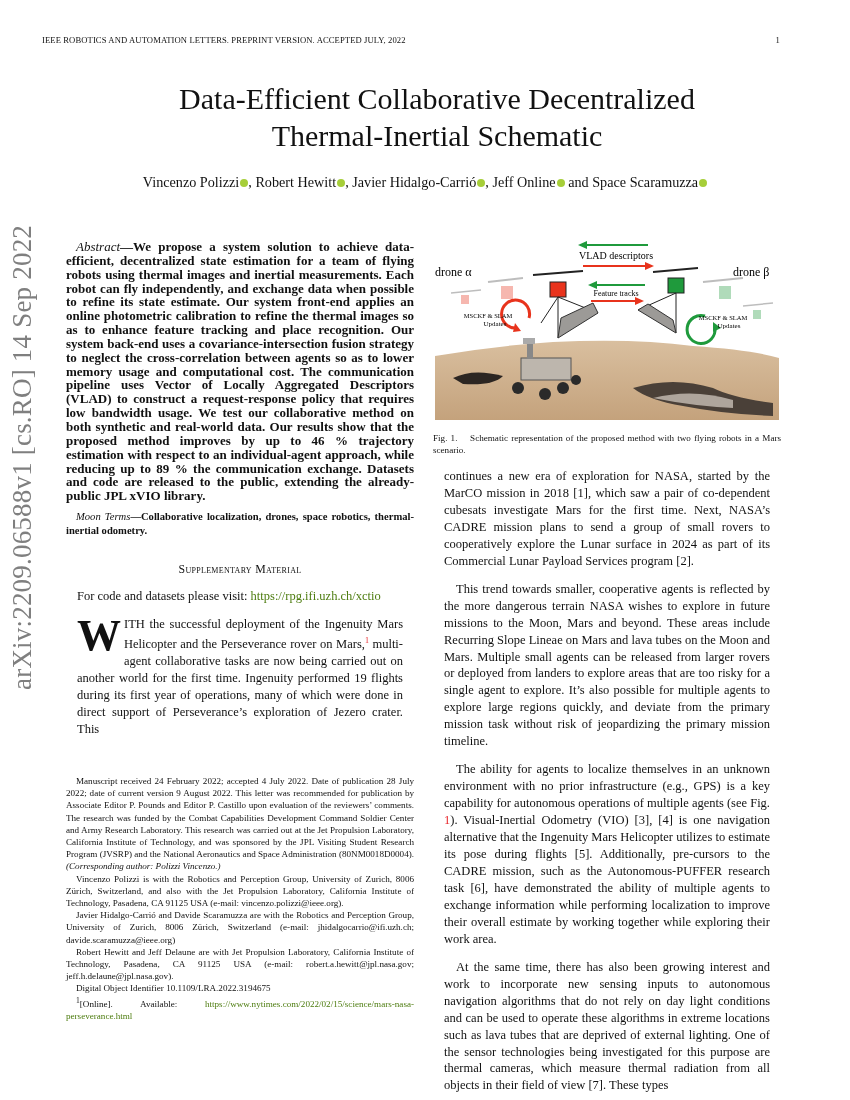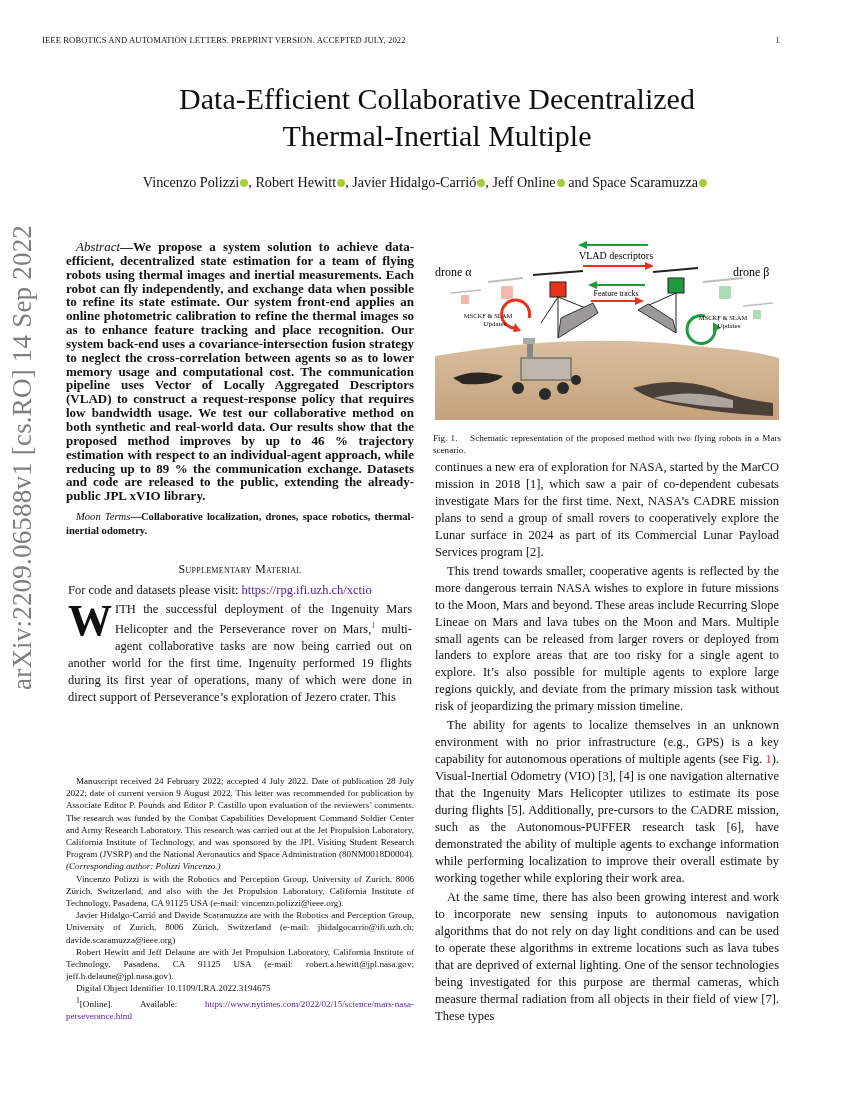--- a/index.html
+++ b/index.html
@@ -13,23 +13,23 @@
   .orcid { display: inline-block; width: 8px; height: 8px; border-radius: 50%; background: #a6ce39;
          vertical-align: super; font-size: 0; margin-left: 1px; position: relative; top: -2px; }
   .arxiv { position: absolute; left: 7px; top: 690px; transform-origin: left top; transform: rotate(-90deg);
          font-size: 27px; color: #7f7f7f; white-space: nowrap; letter-spacing: 0.2px; }
   .col { position: absolute; top: 240px; width: 348px; }
   .col-left { left: 66px; }
   .abstract { font-size: 13px; line-height: 13.85px; text-align: justify; font-weight: bold; text-indent: 10px; margin: 0; }
   .abstract i, .index i { font-weight: normal; font-style: italic; }
   .index { font-size: 10.6px; line-height: 13.85px; text-align: justify; font-weight: bold; text-indent: 10px; margin: 7px 0 0 0; }
   .sec-title { text-align: center; font-size: 11.8px; font-variant: small-caps; letter-spacing: 0.3px; margin: 24px 0 5px 0; }
-  .body-text { font-size: 12.5px; line-height: 16.95px; text-align: justify; margin: 2px; }
+  .body-text { font-size: 12.5px; line-height: 16.95px; text-align: justify; margin: 11px; }
   .indent { text-indent: 12px; }
-  .link { color: #4c1d95; }
+  .link { color: #4d7c0f; }
   .ref-red { color: #e8252a; }
   .dropcap { float: left; font-size: 44px; line-height: 36px; font-weight: bold; margin: 2px 3px 0 0; }
   .sup { font-size: 8px; vertical-align: super; color: #e8252a; }
   .footnote { position: absolute; left: 66px; top: 775px; width: 348px; font-size: 9.1px; line-height: 12.2px; text-align: justify; }
   .footnote p { margin: 0; text-indent: 10px; }
   .footnote .italic { font-style: italic; }
   .figure { position: absolute; left: 433px; top: 238px; width: 348px; height: 186px; }
   .fig-caption { position: absolute; left: 433px; top: 432px; width: 348px; font-size: 9.1px; line-height: 12px; text-align: justify; }
   .right-body { position: absolute; left: 433px; top: 457px; width: 348px; }
 </style>
@@ -38,21 +38,21 @@
 
 <div class="running-header">
   <span>IEEE ROBOTICS AND AUTOMATION LETTERS. PREPRINT VERSION. ACCEPTED JULY, 2022</span>
   <span>1</span>
 </div>
 
 <div class="arxiv">arXiv:2209.06588v1  [cs.RO]  14 Sep 2022</div>
 
 <h1 class="title">
   <span>Data-Efficient Collaborative Decentralized</span><br>
-  <span>Thermal-Inertial Multiple</span>
+  <span>Thermal-Inertial Schematic</span>
 </h1>
 
 <div class="authors">
   <span>Vincenzo Polizzi</span><span class="orcid">iD</span><span>, </span>
   <span>Robert Hewitt</span><span class="orcid">iD</span><span>, </span>
   <span>Javier Hidalgo-Carrió</span><span class="orcid">iD</span><span>, </span>
   <span>Jeff Online</span><span class="orcid">iD</span><span> and </span>
   <span>Space Scaramuzza</span><span class="orcid">iD</span>
 </div>
 

